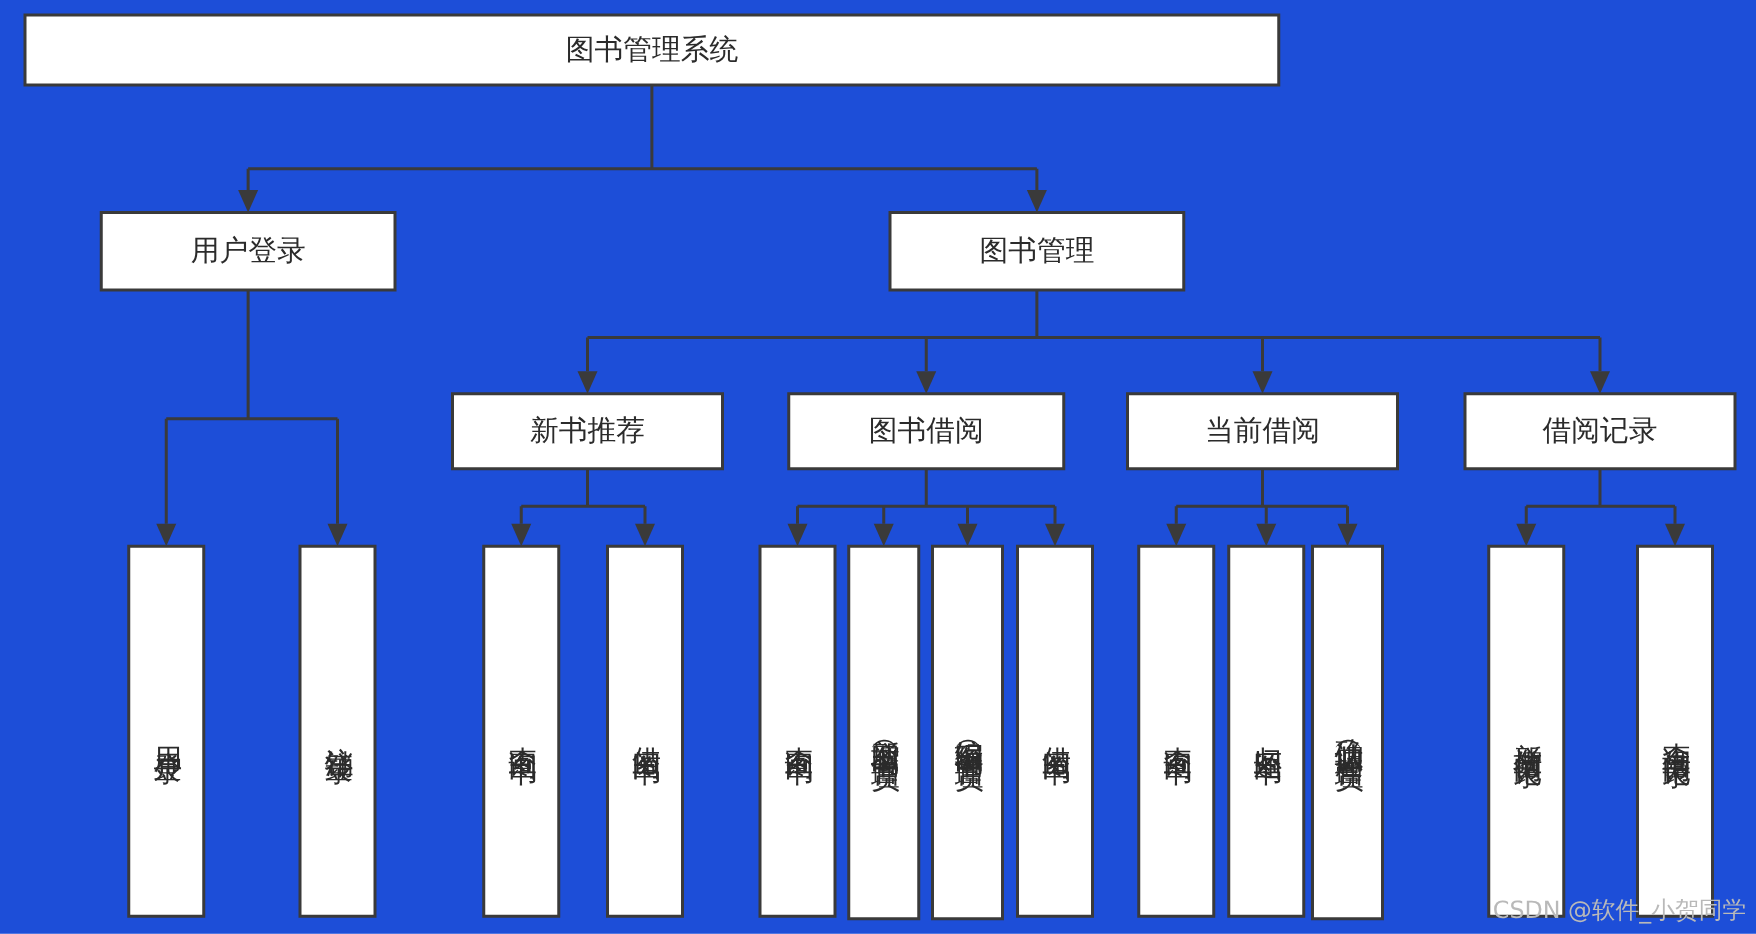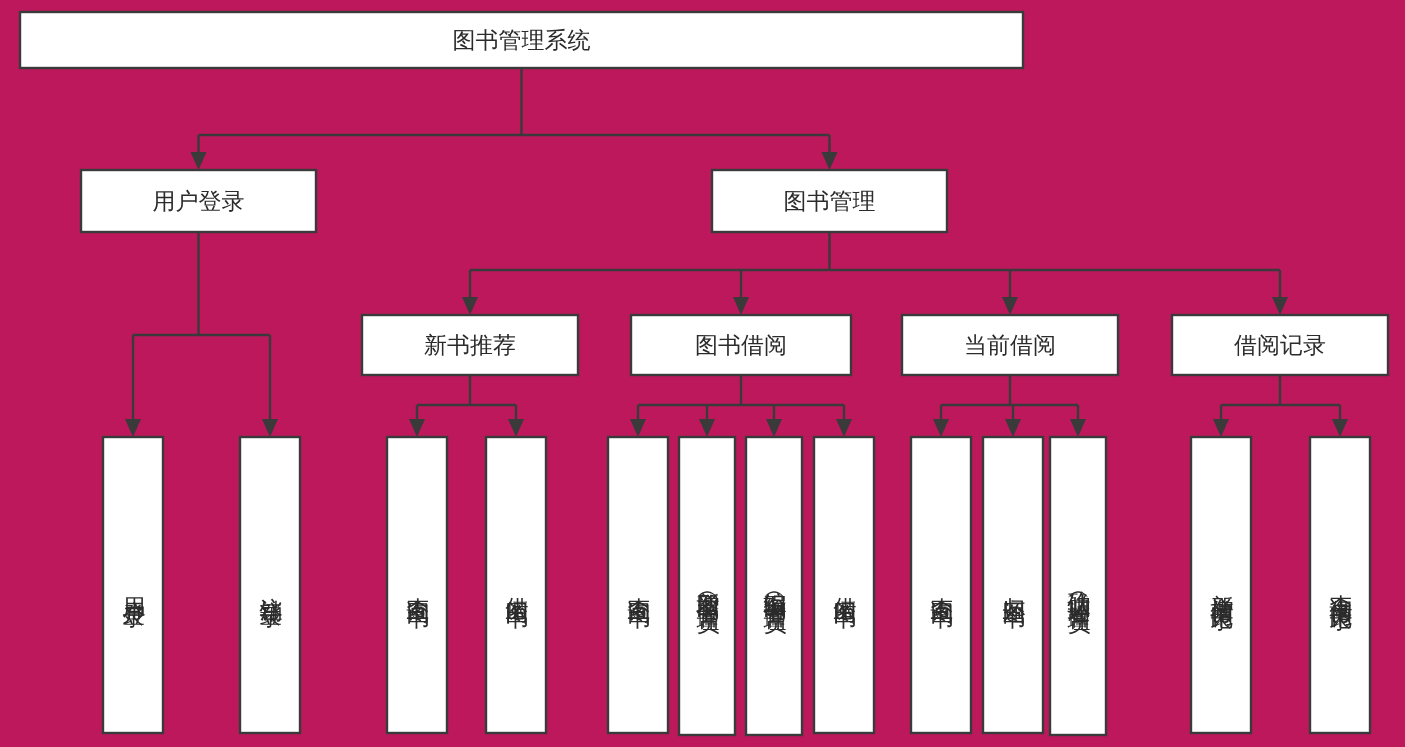--- a/index.html
+++ b/index.html
@@ -11,21 +11,21 @@
   body {
     width: 1405px;
     height: 747px;
     font-family: "DejaVu Sans", "Liberation Sans", sans-serif;
     overflow: hidden;
   }
   #diagram-root {
     position: relative;
     width: 1405px;
     height: 747px;
-    background: #be185d;
+    background: #1d4ed8;
   }
   svg#flow-svg {
     position: absolute;
     left: 0;
     top: 0;
     width: 1405px;
     height: 747px;
     display: block;
   }
   .node-box {
@@ -221,13 +221,14 @@
     <g>
       <rect class="node-box" x="1191" y="437" width="60" height="296"></rect>
       <text class="node-label-vertical" x="1221" y="585">新增借阅记录</text>
     </g>
     <g>
       <rect class="node-box" x="1310" y="437" width="60" height="296"></rect>
       <text class="node-label-vertical" x="1340" y="585">查询借阅记录</text>
     </g>
   </svg>
 
+  <div class="watermark-text">CSDN @软件_小贺同学</div>
 </div>
 
 </body></html>

